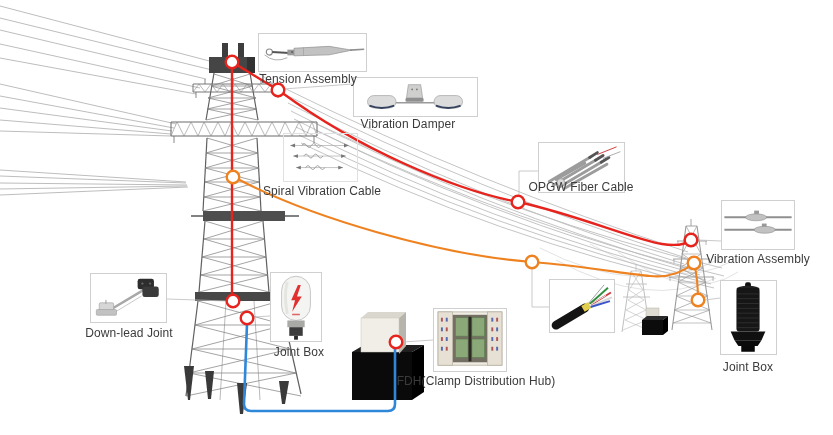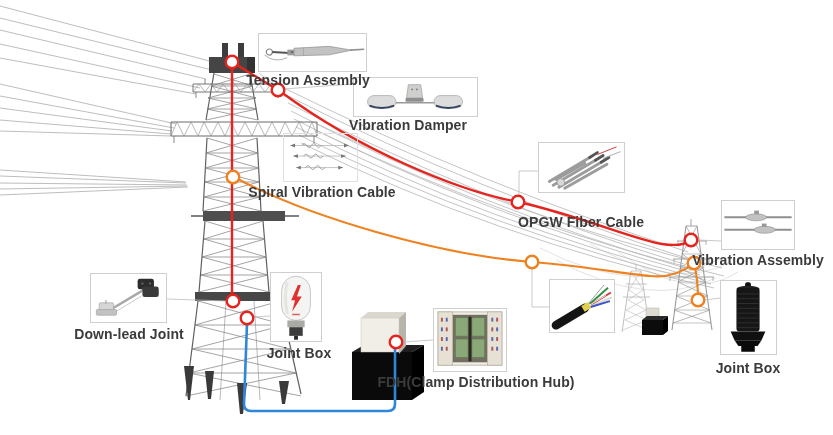--- a/index.html
+++ b/index.html
@@ -8,21 +8,21 @@
     font-family:"Liberation Sans",sans-serif;
   }
   .art{position:absolute;left:0;top:0;z-index:1;}
   .figbox{
     position:absolute;z-index:3;background:#fff;border:1px solid #cfcfcf;box-sizing:border-box;
   }
   .figbox.transparent{background:transparent;border-color:#e0e0e0;}
   .figbox svg{display:block;width:100%;height:100%;}
   .figlabel{
     position:absolute;z-index:4;transform:translateX(-50%);white-space:nowrap;
-    font-size:14px;font-weight:700;color:#3b3b3b;letter-spacing:.1px;
+    font-size:12px;font-weight:400;color:#3b3b3b;letter-spacing:.1px;
   }
 </style>
 </head>
 <body>
 
 <div class="stage">
 
   <svg class="art" width="833" height="435" viewBox="0 0 833 435">
 
     <g stroke="#e3e3e3" stroke-width="1" fill="none">
@@ -383,20 +383,20 @@
       <line x1="42" y1="26" x2="63" y2="13" stroke="#cc3b3b" stroke-width="2"></line>
       <line x1="43" y1="27" x2="64" y2="18" stroke="#d8d8d8" stroke-width="2"></line>
       <line x1="42" y1="28" x2="62" y2="22" stroke="#3b55c9" stroke-width="2"></line>
       <line x1="41" y1="26" x2="58" y2="16" stroke="#eee" stroke-width="1"></line>
     </svg>
   </div>
 
   <div class="figlabel" style="left:308px;top:72px">Tension Assembly</div>
   <div class="figlabel" style="left:408px;top:117px">Vibration Damper</div>
   <div class="figlabel" style="left:322px;top:184px">Spiral Vibration Cable</div>
-  <div class="figlabel" style="left:581px;top:214px">OPGW Fiber Cable</div>
+  <div class="figlabel" style="left:581px;top:180px">OPGW Fiber Cable</div>
   <div class="figlabel" style="left:758px;top:252px">Vibration Assembly</div>
   <div class="figlabel" style="left:748px;top:360px">Joint Box</div>
   <div class="figlabel" style="left:129px;top:326px">Down-lead Joint</div>
   <div class="figlabel" style="left:299px;top:345px">Joint Box</div>
   <div class="figlabel" style="left:476px;top:374px">FDH(Clamp Distribution Hub)</div>
 
 </div>
 
 </body></html>

